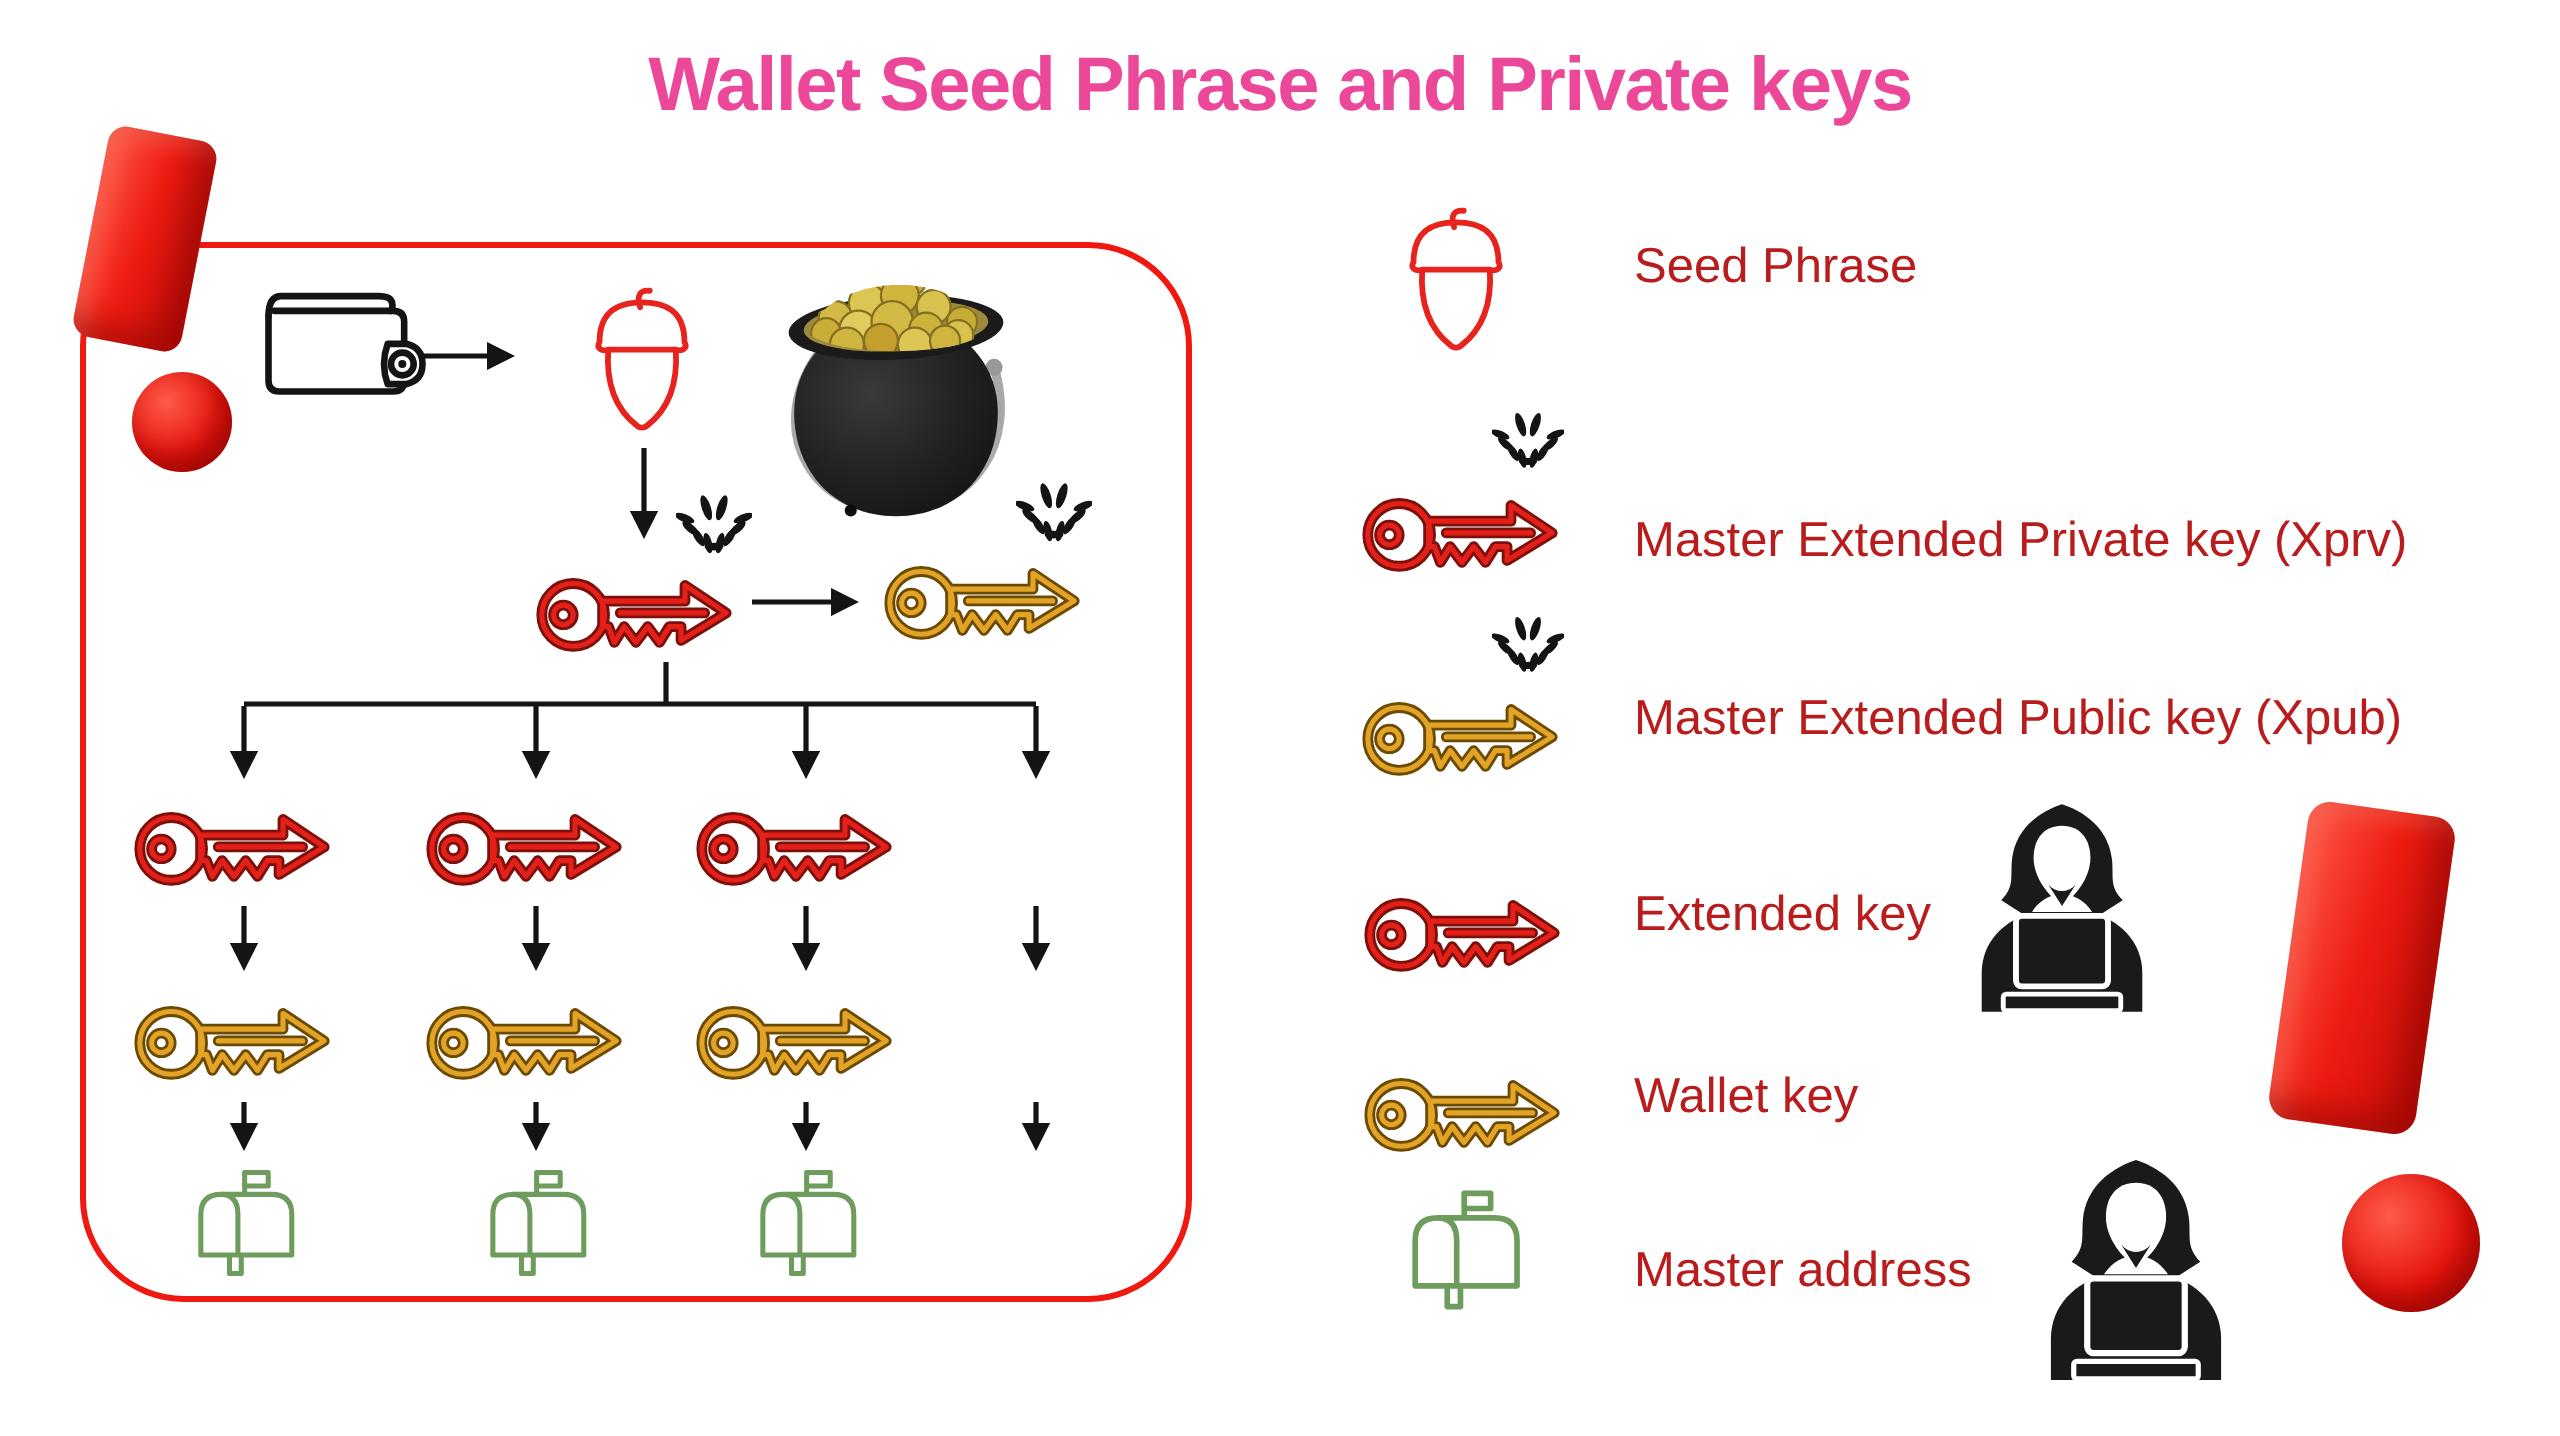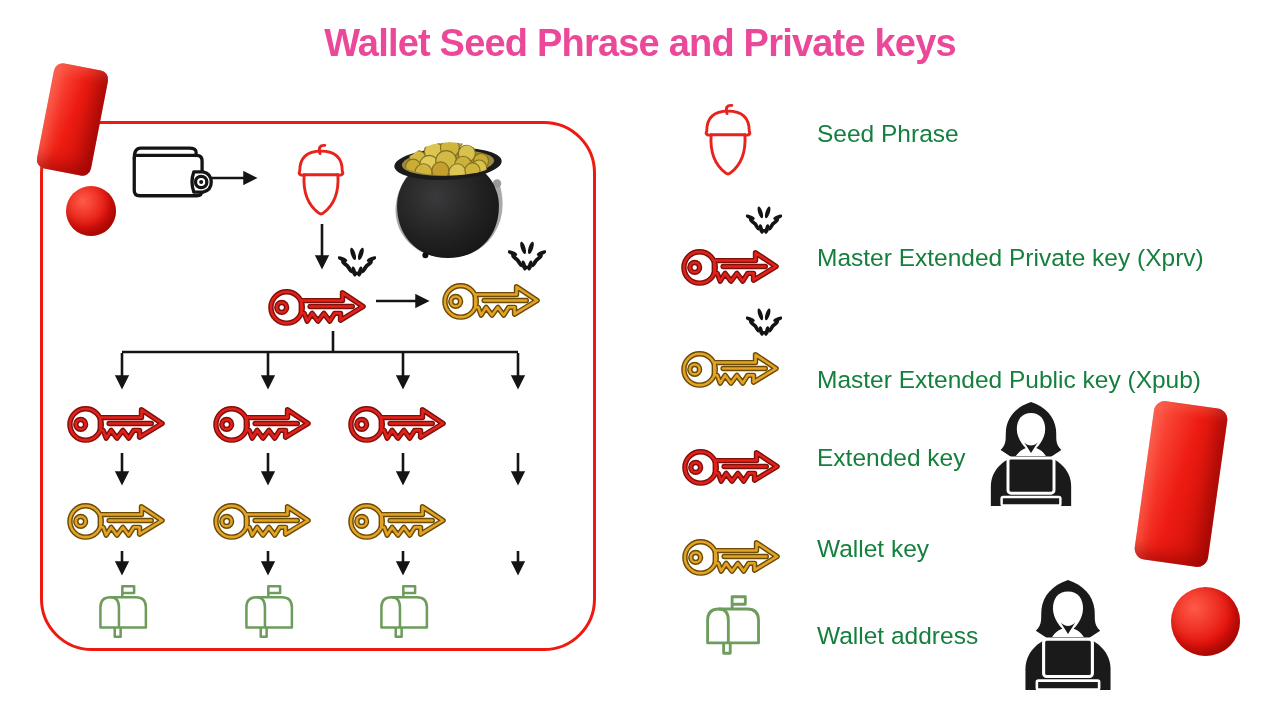--- a/index.html
+++ b/index.html
@@ -11,21 +11,21 @@
   #title{
     position:absolute;left:0;top:22px;width:1280px;text-align:center;
     font-size:38px;font-weight:700;color:#ec4899;letter-spacing:-0.8px;margin:0;
   }
   #redbox{
     position:absolute;left:40px;top:121px;width:550px;height:524px;
     border:3px solid #ee1a12;border-radius:52px;z-index:1;background:transparent;
   }
   #diagram{position:absolute;left:40px;top:120px;z-index:2;}
   .legend-label{
-    position:absolute;left:817px;font-size:24.5px;color:#15803d;line-height:30px;white-space:nowrap;
+    position:absolute;left:817px;font-size:24.5px;color:#b91c1c;line-height:30px;white-space:nowrap;
   }
   .red-key{--ku:#7c100b;--ko:#e32019;}
   .gold-key{--ku:#6b4a03;--ko:#e2a327;}
   .deco{position:absolute;z-index:5;}
   .excl-bar{
     background:linear-gradient(100deg,#ff5a48 0%,#ee1c12 48%,#c40d07 100%);
     box-shadow:inset -10px -8px 16px rgba(120,0,0,.45), inset 6px 6px 10px rgba(255,130,110,.35);
   }
   .excl-dot{
     border-radius:50%;
@@ -202,44 +202,44 @@
     <use href="#acorn-sym"></use>
   </svg>
 <div class="legend-label" style="top:119px">Seed Phrase</div>
 
 <svg class="abs" style="left:746px;top:206px" width="36" height="29">
     <use href="#laurel-sym"></use>
   </svg>
 <svg class="abs" style="left:679px;top:236px" width="102" height="57">
     <use href="#key-sym" class="red-key"></use>
   </svg>
-<div class="legend-label" style="top:243px">Master Extended Private key (Xprv)</div>
+<div class="legend-label" style="top:256px">Master Extended Private key (Xprv)</div>
 
 <svg class="abs" style="left:746px;top:308px" width="36" height="29">
     <use href="#laurel-sym"></use>
   </svg>
 <svg class="abs" style="left:679px;top:338px" width="102" height="57">
     <use href="#key-sym" class="gold-key"></use>
   </svg>
-<div class="legend-label" style="top:365px">Master Extended Public key (Xpub)</div>
+<div class="legend-label" style="top:345px">Master Extended Public key (Xpub)</div>
 
 <svg class="abs" style="left:680px;top:436px" width="102" height="57">
     <use href="#key-sym" class="red-key"></use>
   </svg>
 <div class="legend-label" style="top:443px">Extended key</div>
 
 <svg class="abs" style="left:680px;top:526px" width="102" height="57">
     <use href="#key-sym" class="gold-key"></use>
   </svg>
 <div class="legend-label" style="top:534px">Wallet key</div>
 
 <svg class="abs" style="left:698px;top:592px" width="72" height="66">
     <use href="#mailbox-sym"></use>
   </svg>
-<div class="legend-label" style="top:621px">Wallet address</div>
+<div class="legend-label" style="top:621px">Master address</div>
 
 <svg class="deco" style="left:984px;top:402px" width="94" height="104">
     <use href="#hacker-sym"></use>
   </svg>
 <svg class="deco" style="left:1018px;top:580px" width="100" height="110">
     <use href="#hacker-sym"></use>
   </svg>
 
 <div class="deco excl-bar" style="left:45px;top:66px;width:55px;height:107px;border-radius:9px;transform:rotate(11deg)"></div>
 <div class="deco excl-dot" style="left:66px;top:186px;width:50px;height:50px"></div>

